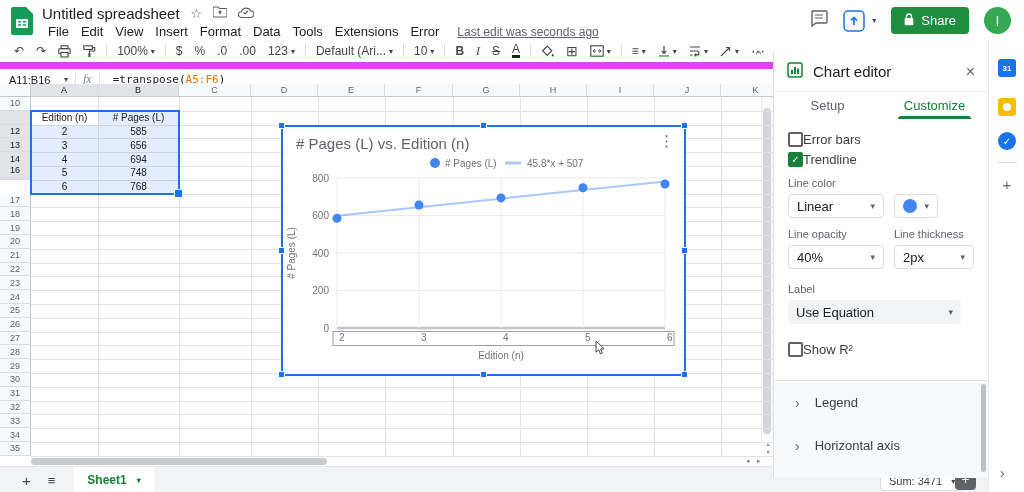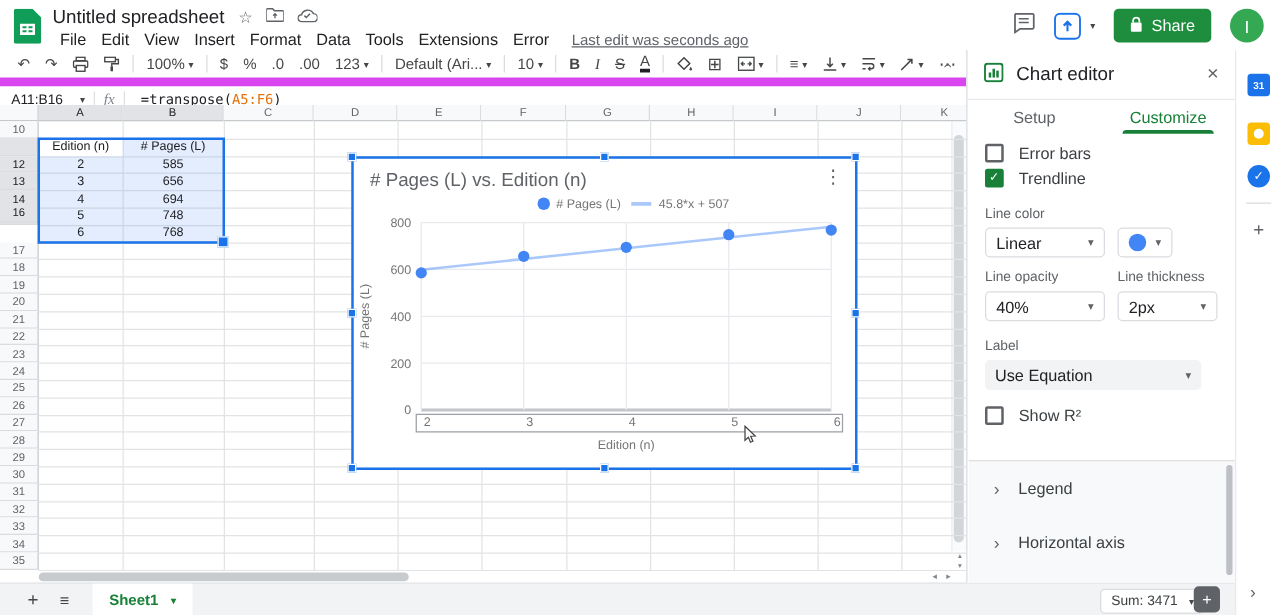--- a/index.html
+++ b/index.html
@@ -75,30 +75,30 @@
 
   
   .bbar{position:absolute;left:0;top:466px;width:988px;height:26px;background:#f1f3f4;border-top:1px solid #e3e5e8;display:flex;align-items:center;}
   .bbar-ic{color:#444746;font-size:15px;margin-left:22px;}
   .bbar-ic2{color:#444746;font-size:13px;margin-left:17px;}
   .sheet-tab{margin-left:19px;background:#fff;height:26px;display:flex;align-items:center;gap:7px;padding:0 13px;font-size:12px;font-weight:bold;color:#188038;}
   .sum-pill{position:absolute;left:880px;top:4px;height:18px;background:#fff;border:1px solid #dadce0;border-radius:4px;display:flex;align-items:center;gap:6px;padding:0 8px;font-size:11px;color:#3c4043;}
   .explore{position:absolute;left:955px;top:2px;width:21px;height:21px;background:#5f6368;border-radius:4px;color:#fff;display:flex;align-items:center;justify-content:center;font-size:13px;}
 
   
-  .panel{position:absolute;left:773px;top:40px;width:215px;height:426px;background:#fff;border-left:1px solid #dadce0;box-sizing:border-box;font-size:13px;color:#3c4043;}
+  .panel{position:absolute;left:773px;top:52px;width:215px;height:426px;background:#fff;border-left:1px solid #dadce0;box-sizing:border-box;font-size:13px;color:#3c4043;}
   .p-hdr{height:39px;display:flex;align-items:center;gap:10px;padding:0 13px;border-bottom:1px solid #e8eaed;}
   .p-title{flex:1;font-size:15px;color:#202124;}
   .p-close{color:#5f6368;font-size:16px;}
   .p-tabs{height:27px;display:flex;}
   .p-tab{flex:1;text-align:center;font-size:13px;color:#5f6368;padding-top:6px;position:relative;}
   .p-tab.active{color:#188038;}
   .p-tab.active::after{content:"";position:absolute;left:17px;right:17px;bottom:0;height:3px;background:#188038;border-radius:3px 3px 0 0;}
   .p-body{padding:8px 14px 0 14px;}
-  .cb-row{display:flex;align-items:flex-start;gap:12px;height:20px;}
+  .cb-row{display:flex;align-items:flex-end;height:20px;}
   .cb{width:11px;height:11px;border:2px solid #5f6368;border-radius:2px;flex:none;font-size:10px;line-height:11px;text-align:center;color:transparent;}
   .cb.checked{background:#188038;border-color:#188038;color:#fff;}
   .f-label{font-size:11px;color:#5f6368;margin:10px 0 5px 0;}
   .f-row{display:flex;gap:10px;}
   .f-col1{width:96px;flex:none;}
   .sel-box{border:1px solid #dadce0;border-radius:4px;height:24px;display:flex;align-items:center;justify-content:space-between;padding:0 8px;font-size:13px;color:#202124;box-sizing:border-box;background:#fff;}
   .sel-box .caret{font-size:9px;color:#5f6368;}
   .filled{background:#f1f3f4;border:none;}
   .color-dot{width:14px;height:14px;border-radius:50%;}
   .collapse-zone{position:absolute;left:1px;right:0;top:328px;bottom:0;background:#f8f9fa;border-top:1px solid #e0e0e0;}

